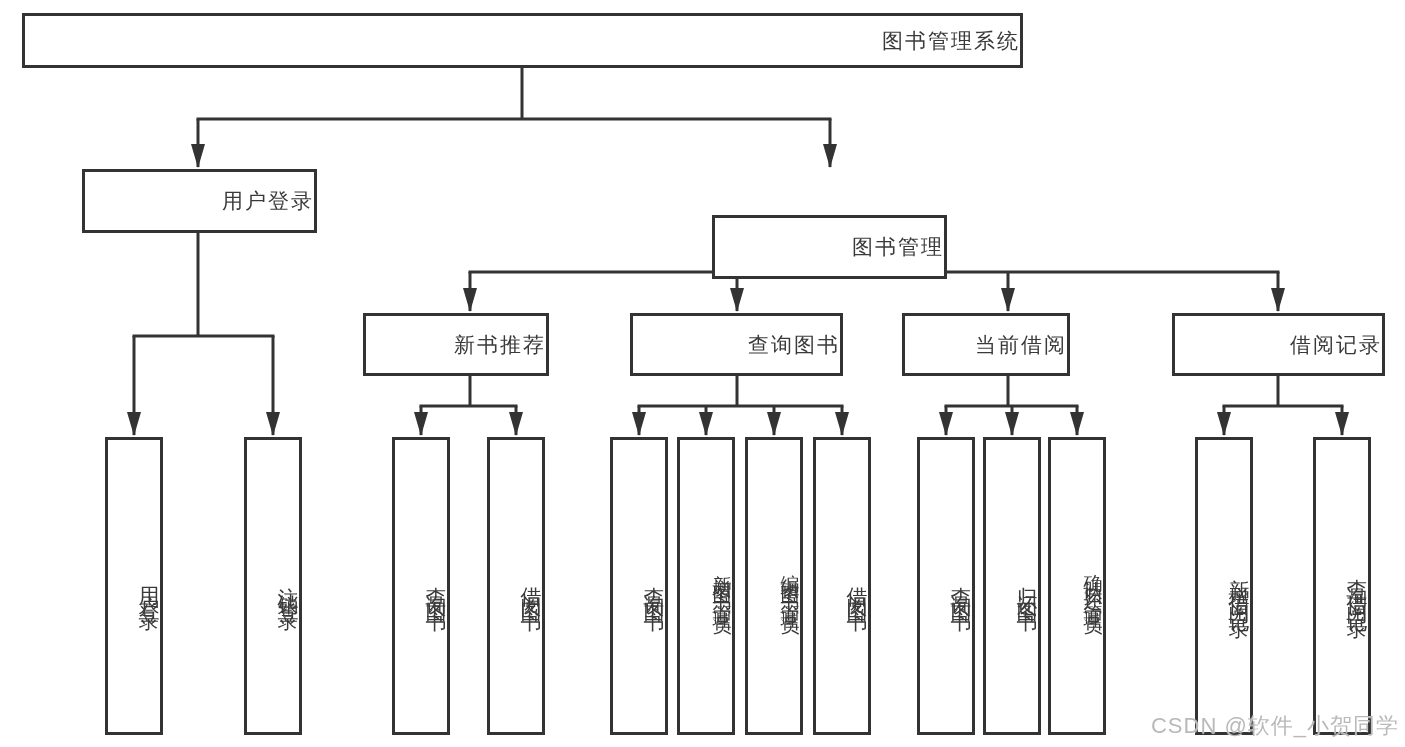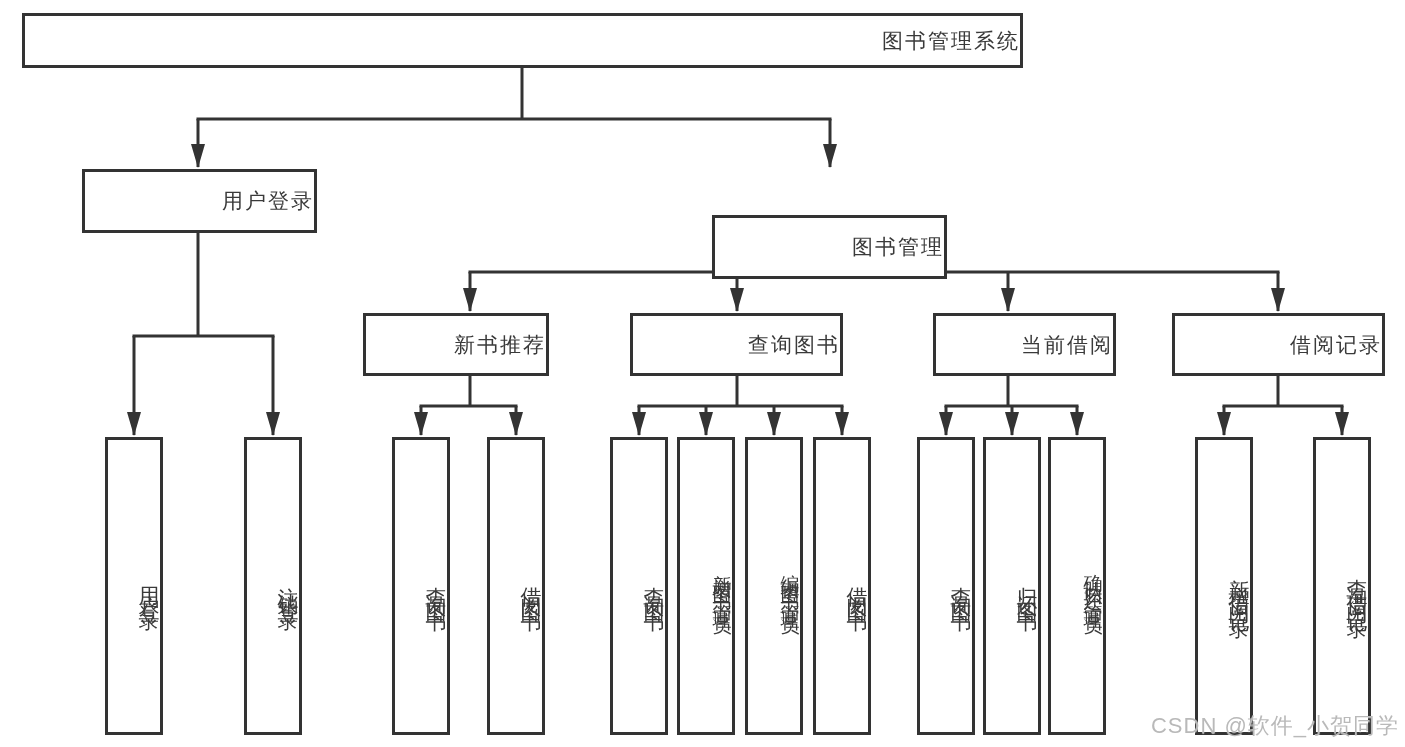--- a/index.html
+++ b/index.html
@@ -122,21 +122,21 @@
   <div class="node hbox" style="left:712px;top:169px;width:235px;height:64px;margin-top:46px;">
     <span>图书管理</span>
   </div>
 
   <div class="node hbox" style="left:363px;top:313px;width:186px;height:63px;">
     <span>新书推荐</span>
   </div>
   <div class="node hbox" style="left:630px;top:313px;width:213px;height:63px;">
     <span>查询图书</span>
   </div>
-  <div class="node hbox" style="left:933px;top:313px;width:183px;height:63px;">
+  <div class="node hbox" style="left:902px;top:313px;width:168px;height:63px;">
     <span>当前借阅</span>
   </div>
   <div class="node hbox" style="left:1172px;top:313px;width:213px;height:63px;">
     <span>借阅记录</span>
   </div>
 
   <div class="node vbox" style="left:105px;top:437px;">
     <span class="vtext">用户登录</span>
   </div>
   <div class="node vbox" style="left:244px;top:437px;">

